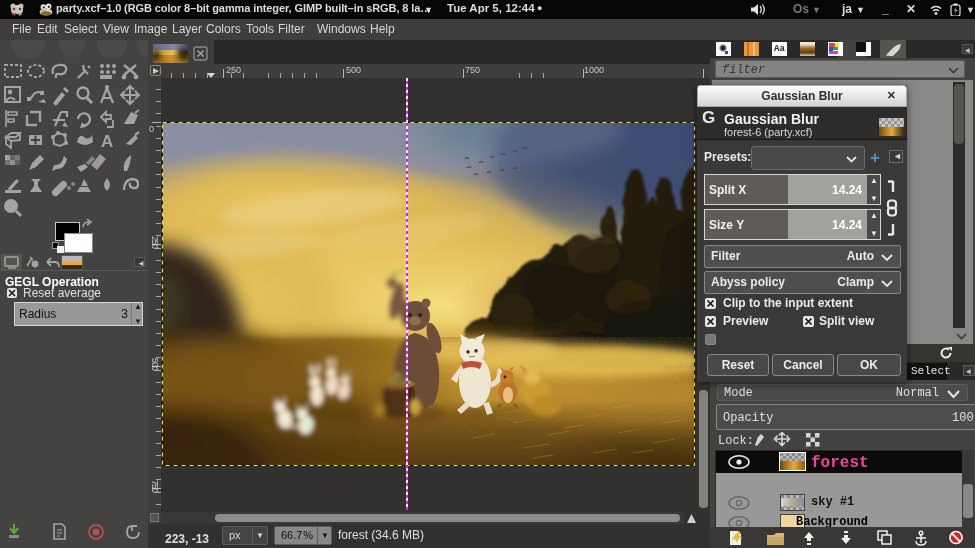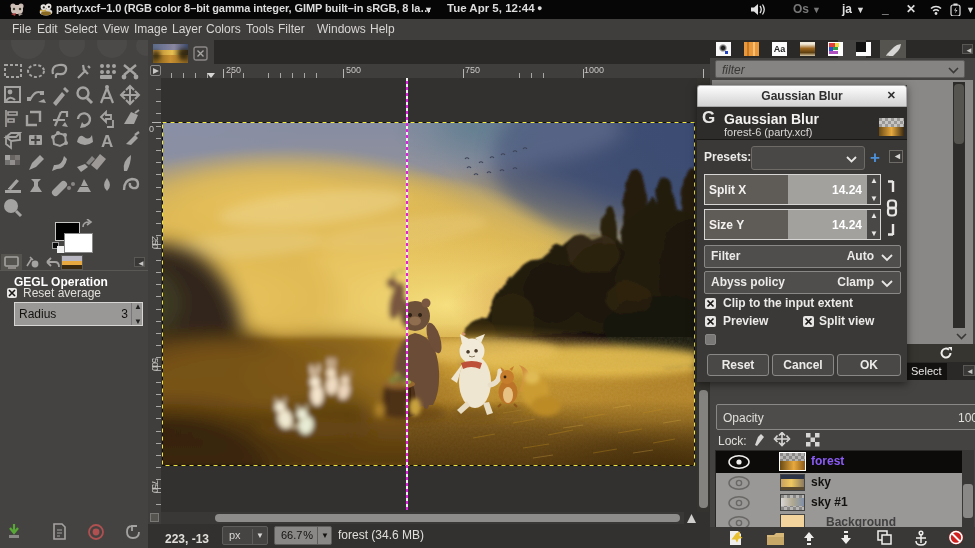--- a/index.html
+++ b/index.html
@@ -7,34 +7,34 @@
   body { font-family:"Liberation Sans", sans-serif; position:relative; }
   .abs { position:absolute; }
   
   #sysbar { left:0; top:0; width:975px; height:19px; background:#060606; color:#e8e8e8; }
   #sysbar .t { position:absolute; top:2px; font-size:12px; font-weight:bold; color:#dcdcdc; }
   
   #menubar { left:0; top:19px; width:975px; height:21px; background:#403e3c; color:#d8d6d4; font-size:12px; }
   #menubar span { position:absolute; top:3px; }
   
   #toolbox { left:0; top:40px; width:148px; height:508px; background:#454341; }
-  .geglhdr { color:#fff; font-weight:bold; font-size:12px; padding:4px 0 2px 14px; }
+  .geglhdr { color:#fff; font-weight:bold; font-size:12px; padding:4px 0 2px 5px; }
   
   #tabstrip { left:148px; top:40px; width:562px; height:24px; background:#2b2927; }
   #imgtab { left:148px; top:40px; width:66px; height:24px; background:#403e3c; }
   #hruler { left:161px; top:64px; width:549px; height:14px; background:#403e3c; }
   #vruler { left:148px; top:78px; width:13px; height:434px; background:#403e3c; }
   #cornerbtn { left:148px; top:64px; width:13px; height:14px; background:#403e3c; }
   #gutter { left:161px; top:78px; width:549px; height:434px; background:#33312f; }
   #cimg { left:163px; top:123px; width:531px; height:342px; }
   #hscroll { left:161px; top:512px; width:549px; height:12px; background:#3a3836; }
   #qmask { left:148px; top:512px; width:13px; height:12px; background:#403e3c; }
   #statusbar { left:148px; top:524px; width:562px; height:24px; background:#33312f; color:#d8d6d4; font-size:12px; }
   
-  #rdock { left:710px; top:40px; width:265px; height:508px; background:#454341; }
+  #rdock { left:710px; top:40px; width:265px; height:508px; background:#454341;font-family:Liberation Mono, monospace; }
   
   #dlg { left:697px; top:85px; width:210px; height:297px; background:#3b3937; box-shadow:0 2px 8px rgba(0,0,0,.5); font-size:12px; color:#eceae8; }
 </style>
 </head>
 <body>
 <div class="abs" id="sysbar">
   <svg class="abs" style="left:9px;top:2px" width="16" height="15" viewBox="0 0 16 15">
     <circle cx="4" cy="4" r="2.6" fill="#c8b8b0"></circle>
       <circle cx="12" cy="4" r="2.6" fill="#c8b8b0"></circle>
     <rect x="2" y="3" width="12" height="9" rx="4" fill="#cfc0b8"></rect>
@@ -614,20 +614,27 @@
     </svg>
 
   <div class="abs" style="left:0;top:322px;width:265px;height:18px;background:#2b2927"></div>
   <div class="abs" style="left:195px;top:323px;width:42px;height:17px;background:#141210;color:#e8e6e4;font-size:11px">
       <span style="position:absolute;left:6px;top:2px">Select</span>
     </div>
   <div class="abs" style="left:253px;top:325px;width:12px;height:11px;background:#3a3836;border:1px solid #5a5855">
       <div style="position:absolute;left:2px;top:1px;font-size:8px;color:#c8c6c4">◄</div>
     </div>
 
+  <div class="abs" style="left:7px;top:344px;width:251px;height:17px;background:#4e4c4a;border:1px solid #5f5d5b;border-radius:2px;color:#e0deda;font-size:12px">
+    <span style="position:absolute;left:6px;top:1px">Mode</span>
+    <span style="position:absolute;right:28px;top:1px">Normal</span>
+    <svg style="position:absolute;right:7px;top:5px" width="13" height="9">
+        <path d="M1 1 L6.5 7 L12 1" stroke="#e8e6e4" stroke-width="2" fill="none"></path>
+      </svg>
+  </div>
   <div class="abs" style="left:6px;top:364px;width:289px;height:26px;background:#4e4c4a;border:1px solid #8a8886;border-radius:2px;color:#e0deda;font-size:12px">
     <span style="position:absolute;left:6px;top:6px">Opacity</span>
     <span style="position:absolute;right:16px;top:6px">100.0</span>
     <div style="position:absolute;right:0;top:0;width:12px;height:24px;border-left:1px solid #6a6866;background:#454341">
       <div style="position:absolute;left:3px;top:0px;font-size:7px;color:#999">▲</div>
       <div style="position:absolute;left:3px;bottom:0px;font-size:7px;color:#ddd">▼</div>
     </div>
   </div>
   <div class="abs" style="left:8px;top:394px;color:#e0deda;font-size:12px">Lock:</div>
   <svg class="abs" style="left:44px;top:392px" width="70" height="15" viewBox="0 0 70 15">
@@ -646,50 +653,39 @@
 
     <div style="position:absolute;left:0;top:0;width:250px;height:22px;background:#0d0b09">
       <svg style="position:absolute;left:12px;top:4px" width="22" height="14" viewBox="0 0 22 14">
           <ellipse cx="11" cy="7" rx="10" ry="6.2" fill="none" stroke="#f0eeec" stroke-width="1.5"></ellipse>
           <circle cx="11" cy="7" r="2.6" fill="#f0eeec"></circle>
         </svg>
       <div style="position:absolute;left:63px;top:1px;width:27px;height:19px;background:#fff">
           <div style="position:absolute;left:1px;top:1px;width:25px;height:17px;background:repeating-conic-gradient(#b8b6b4 0 25%,#8a8886 0 50%) 0 0/6px 6px"></div>
           <div style="position:absolute;left:1px;top:9px;width:25px;height:9px;background:linear-gradient(90deg,#6a4a14,#e8a93e 55%,#8a5a18)"></div>
         </div>
-      <span style="position:absolute;left:95px;top:3px;color:#8b5cf6;font-size:12px;font-weight:bold">forest</span>
-    </div>
-    <div style="position:absolute;left:0;top:22px;width:250px;height:20px">
-      <svg style="position:absolute;left:12px;top:3px" width="22" height="14" viewBox="0 0 22 14">
-          <ellipse cx="11" cy="7" rx="10" ry="6.2" fill="none" stroke="#6a6866" stroke-width="1.5"></ellipse>
-          <circle cx="11" cy="7" r="2.6" fill="none" stroke="#6a6866" stroke-width="1.4"></circle>
-        </svg>
-      <div style="position:absolute;left:64px;top:1px;width:25px;height:17px;background:#2a3446;border:1px solid #444">
-          <div style="position:absolute;left:0px;top:4px;width:23px;height:8px;background:linear-gradient(90deg,#c8a060,#f0c860 45%,#8a7a60)"></div>
-          <div style="position:absolute;left:0px;top:12px;width:23px;height:3px;background:#5a4a30"></div>
-        </div>
-      <span style="position:absolute;left:95px;top:2px;color:#141210;font-size:12px;font-weight:bold">sky</span>
+      <span style="position:absolute;left:95px;top:3px;color:#ec4899;font-size:16px;font-weight:bold">forest</span>
     </div>
     <div style="position:absolute;left:0;top:42px;width:250px;height:20px">
       <svg style="position:absolute;left:12px;top:3px" width="22" height="14" viewBox="0 0 22 14">
           <ellipse cx="11" cy="7" rx="10" ry="6.2" fill="none" stroke="#6a6866" stroke-width="1.5"></ellipse>
           <circle cx="11" cy="7" r="2.6" fill="none" stroke="#6a6866" stroke-width="1.4"></circle>
         </svg>
       <div style="position:absolute;left:64px;top:1px;width:25px;height:17px;background:repeating-conic-gradient(#b8b6b4 0 25%,#8a8886 0 50%) 0 0/6px 6px;border:1px solid #444">
           <div style="position:absolute;left:0px;top:3px;width:23px;height:8px;background:linear-gradient(90deg,#d8d6d4,#b0a890 50%,#8090a8)"></div>
         </div>
       <span style="position:absolute;left:95px;top:2px;color:#141210;font-size:12px;font-weight:bold">sky #1</span>
     </div>
     <div style="position:absolute;left:0;top:62px;width:250px;height:20px">
       <svg style="position:absolute;left:12px;top:3px" width="22" height="14" viewBox="0 0 22 14">
           <ellipse cx="11" cy="7" rx="10" ry="6.2" fill="none" stroke="#6a6866" stroke-width="1.5"></ellipse>
           <circle cx="11" cy="7" r="2.6" fill="none" stroke="#6a6866" stroke-width="1.4"></circle>
         </svg>
       <div style="position:absolute;left:64px;top:1px;width:25px;height:17px;background:#f2d49c;border:1px solid #444"></div>
-      <span style="position:absolute;left:110px;top:2px;color:#404040;font-size:12px;font-weight:bold">Background</span>
+      <span style="position:absolute;left:80px;top:2px;color:#000000;font-size:12px;font-weight:bold">Background</span>
     </div>
   </div>
   <div class="abs" style="left:252px;top:410px;width:12px;height:116px;background:#3a3836"></div>
   <div class="abs" style="left:253px;top:444px;width:10px;height:34px;background:#8a8886;border-radius:3px"></div>
 
   <div class="abs" style="left:0;top:487px;width:265px;height:21px;background:#3a3836"></div>
   <svg class="abs" style="left:18px;top:489px" width="247" height="18" viewBox="0 0 247 18">
     <g>
       <path d="M2 2 h8 l3 3 v11 h-11 z" fill="#f0eeec"></path>
         <path d="M9 9 l5 -2 l-1 5 l4 3 l-5 1 l-2 5 l-2 -4 l-5 0 l3 -4 z" fill="#e8c030" transform="translate(1,-3) scale(.8)"></path>

